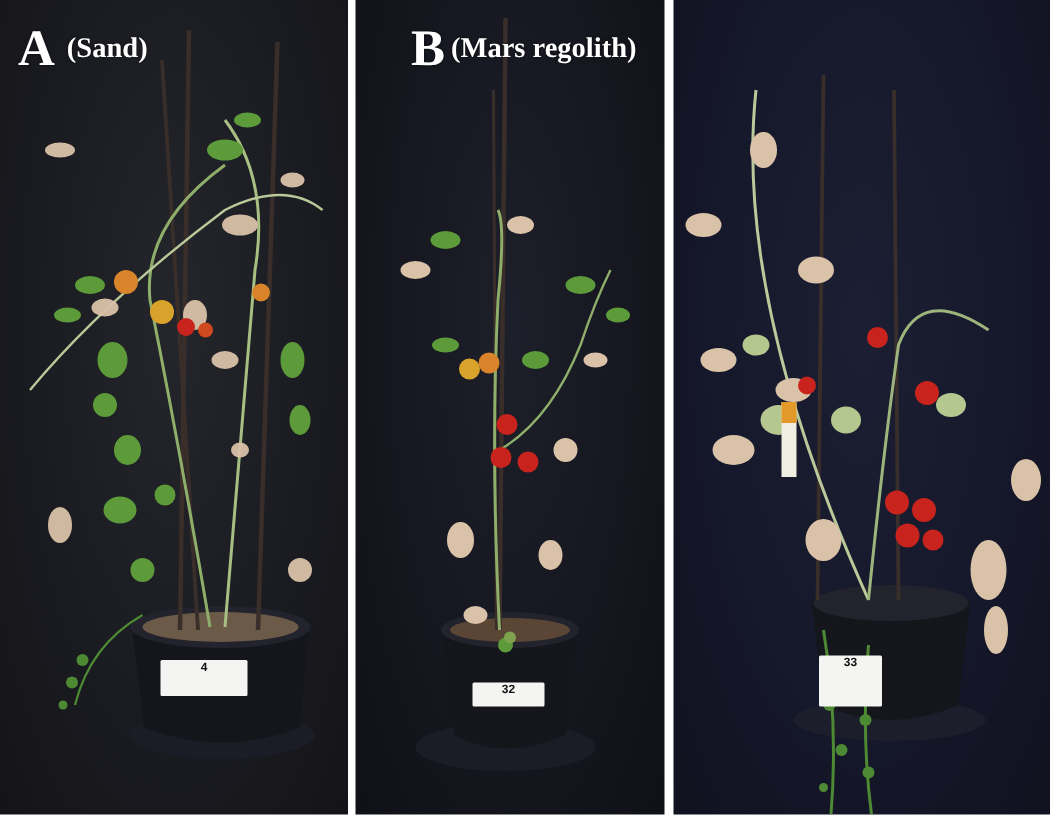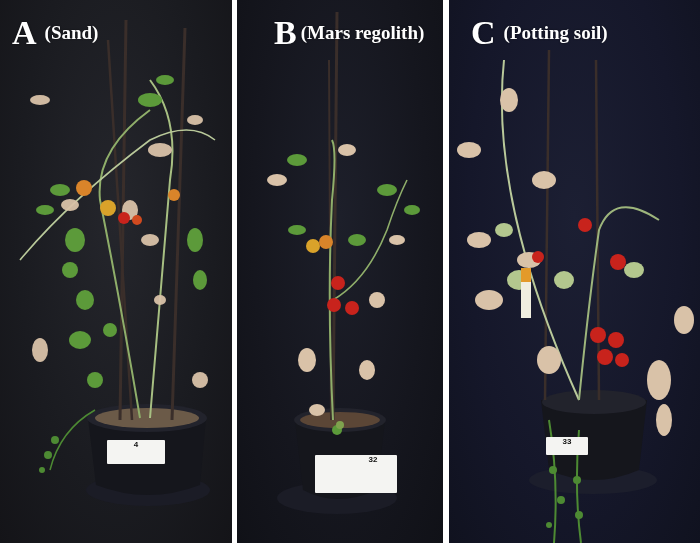--- a/index.html
+++ b/index.html
@@ -113,21 +113,21 @@
           <ellipse cx="130" cy="370" rx="8" ry="10"></ellipse>
         <ellipse cx="80" cy="410" rx="8" ry="6"></ellipse>
       </g>
       <circle cx="76" cy="246" r="7" fill="#d9a22a"></circle>
       <circle cx="89" cy="242" r="7" fill="#d9842a"></circle>
       <circle cx="101" cy="283" r="7" fill="#c8231c"></circle>
       <circle cx="97" cy="305" r="7" fill="#c8231c"></circle>
       <circle cx="115" cy="308" r="7" fill="#c8231c"></circle>
       <circle cx="103" cy="425" r="4" fill="#7fa24e"></circle>
     </svg>
-    <div class="tag" style="left:78px;top:455px;width:48px;height:38px;padding-left:34px;">
+    <div class="tag" style="left:78px;top:455px;width:48px;height:16px;">
       <span class="num">32</span>
     </div>
     <div class="label" style="left:37px;">
       <span class="letter">B</span><span class="desc" style="margin-left:4px;">(Mars regolith)</span>
     </div>
   </div>
 
   <div class="panel c">
     <svg width="251" height="543">
       <ellipse cx="144" cy="480" rx="64" ry="14" fill="#1c1e2c"></ellipse>
@@ -168,21 +168,18 @@
       <path d="M100 420 Q110 480 105 543" stroke="#4d8a33" stroke-width="2" fill="none"></path>
       <path d="M130 430 Q125 490 132 543" stroke="#4d8a33" stroke-width="2" fill="none"></path>
       <g fill="#4d8a33">
           <circle cx="104" cy="470" r="4"></circle>
           <circle cx="112" cy="500" r="4"></circle>
           <circle cx="128" cy="480" r="4"></circle>
           <circle cx="130" cy="515" r="4"></circle>
           <circle cx="100" cy="525" r="3"></circle>
         </g>
     </svg>
-    <div class="tag" style="left:97px;top:437px;width:42px;height:18px;">
+    <div class="tag" style="left:97px;top:437px;width:42px;height:34px;">
       <span class="num">33</span>
-    </div>
-    <div class="label" style="left:22px;">
-      <span class="letter">C</span><span class="desc">(Potting soil)</span>
     </div>
   </div>
 
 </div>
 
 </body></html>

